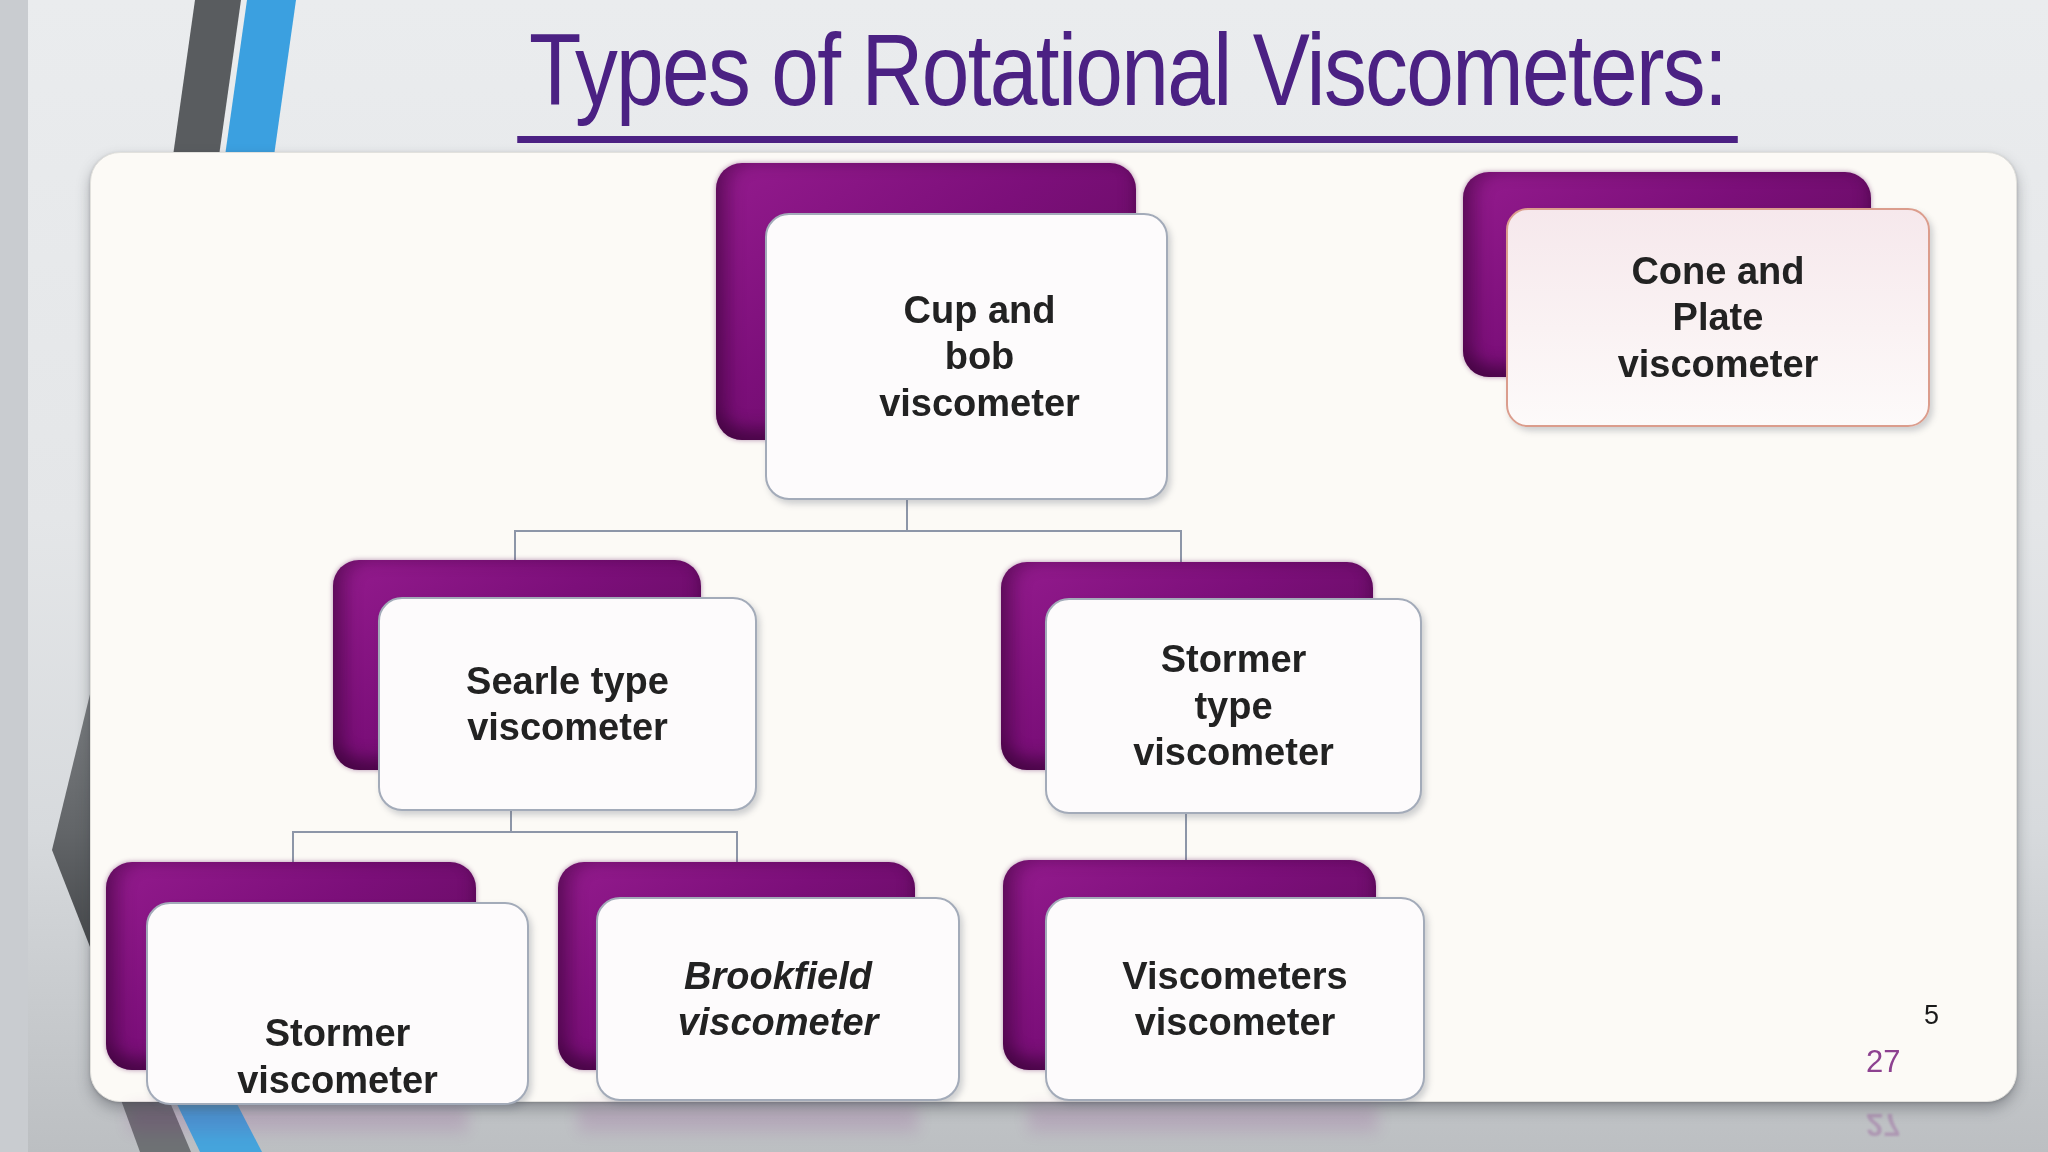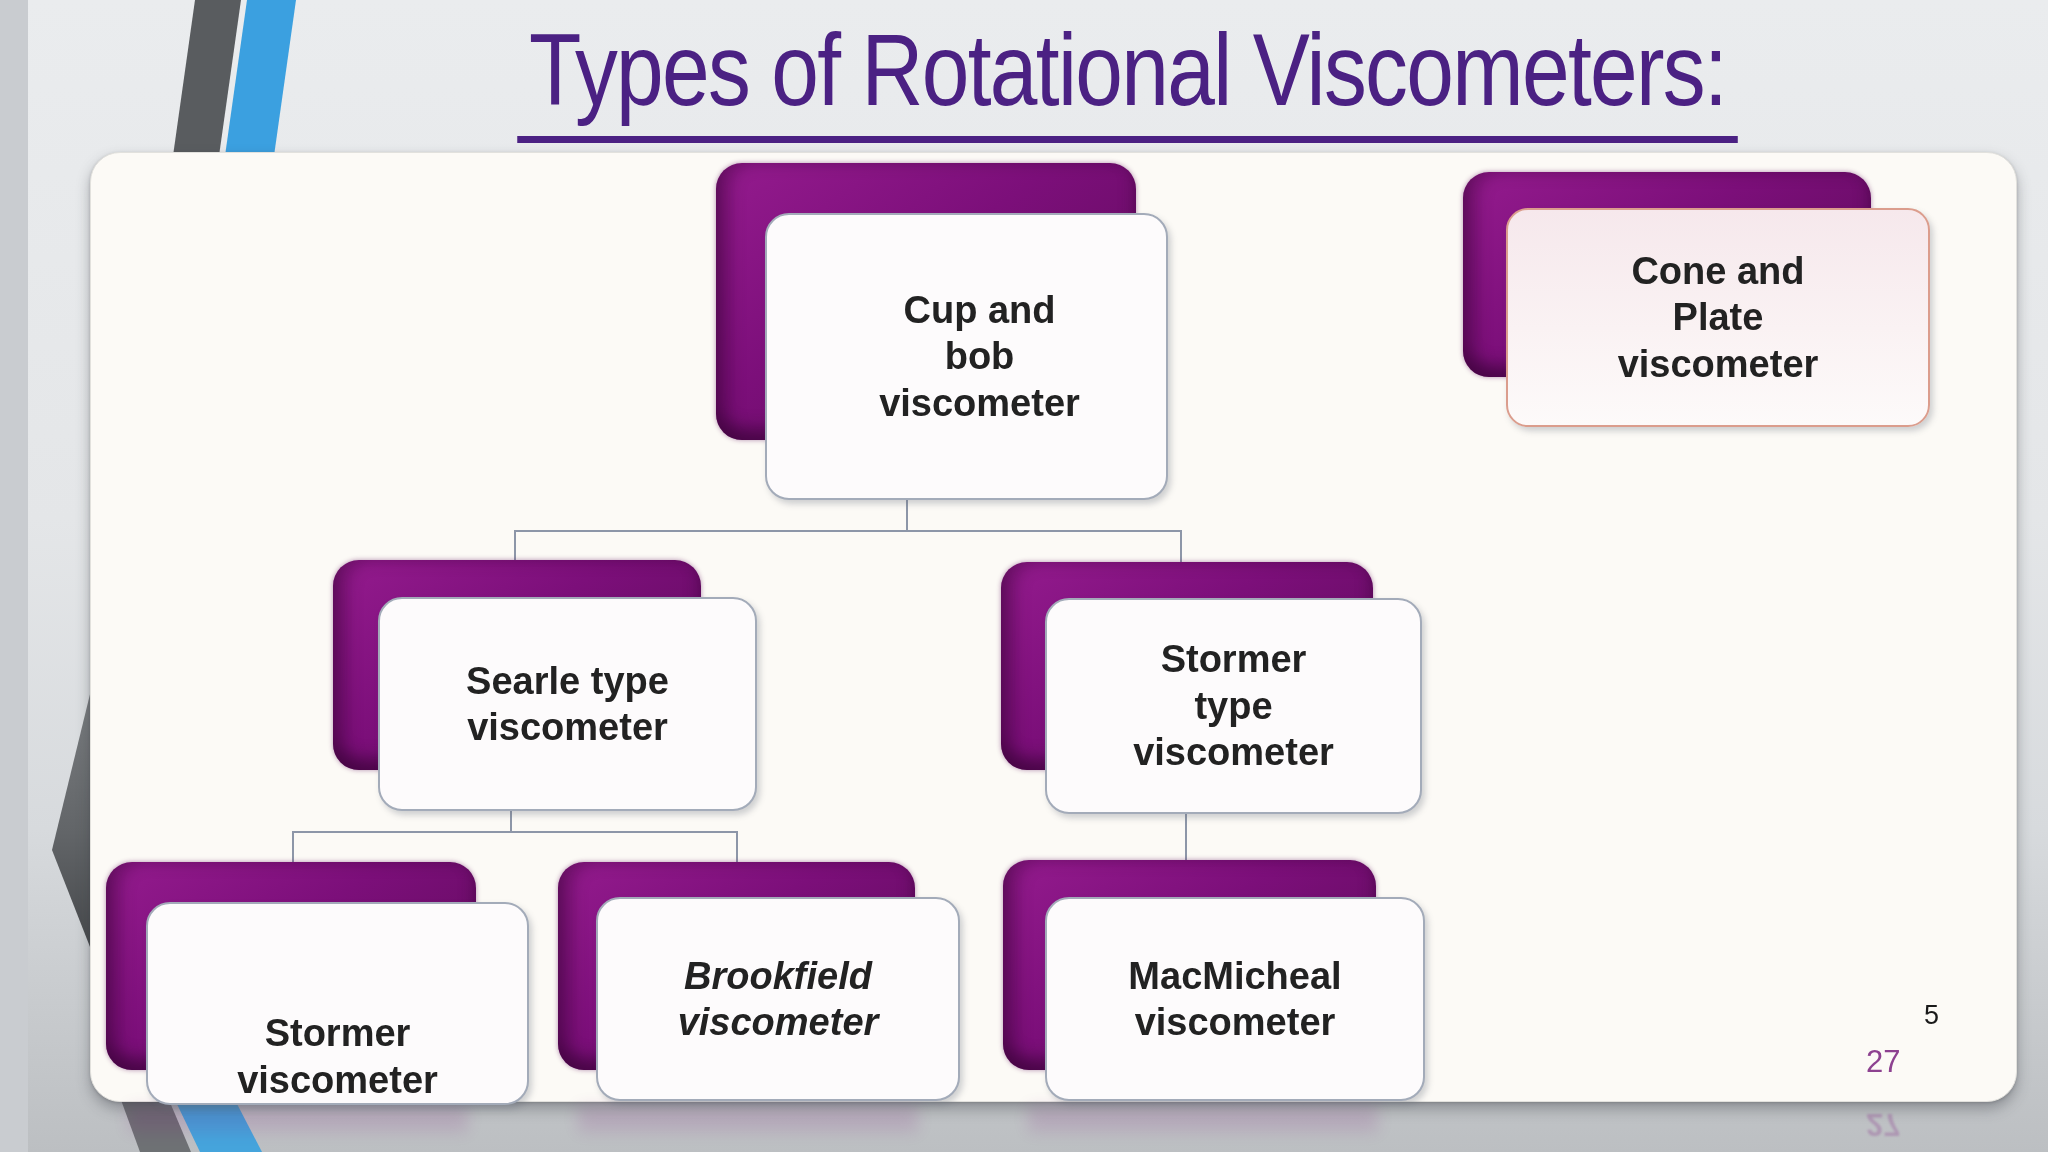--- a/index.html
+++ b/index.html
@@ -147,20 +147,20 @@
   </div>
 
   <div class="shadow s-brook"></div>
   <div class="card c-brook">
     <span class="label">Brookfield
 viscometer</span>
   </div>
 
   <div class="shadow s-mac"></div>
   <div class="card c-mac">
-    <span class="label">MacMicheal
+    <span class="label">Viscometers
 viscometer</span>
   </div>
 
   <div id="pagenum-small">5</div>
   <div id="slidenum">27</div>
 
 </div>
 
 </body></html>

